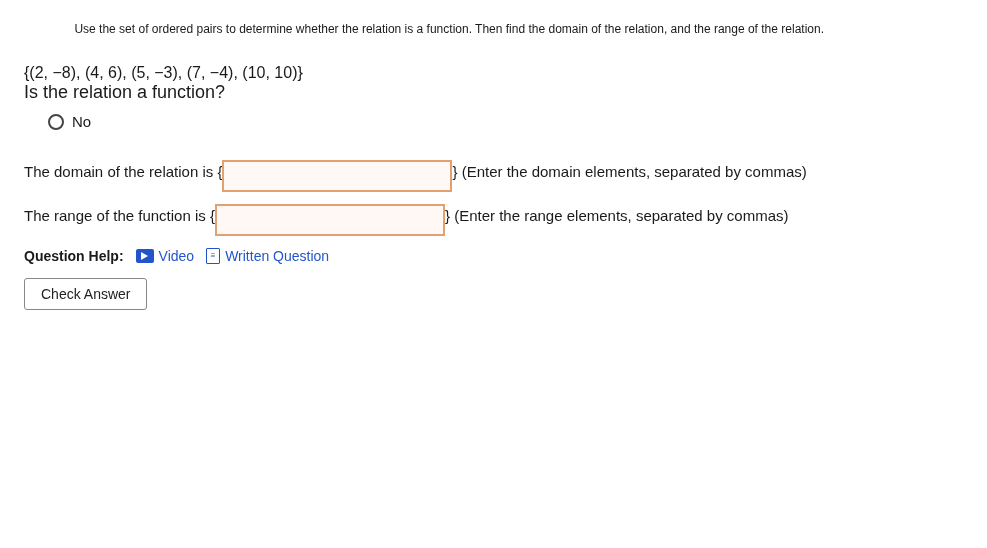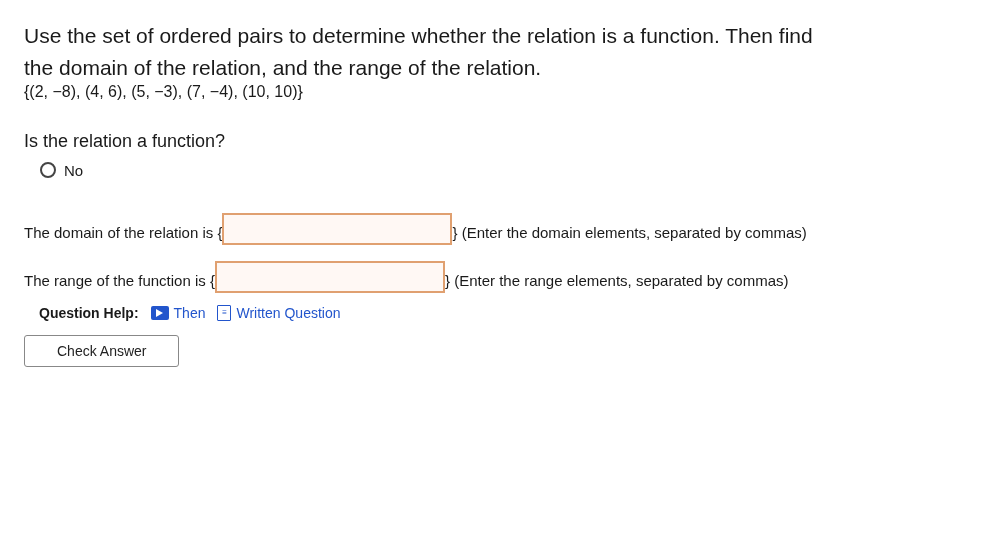--- a/index.html
+++ b/index.html
@@ -12,67 +12,70 @@
       background: #ffffff;
       font-family: Arial, sans-serif;
       font-size: 15px;
       color: #1a1a1a;
       width: 987px;
       min-height: 548px;
       padding: 20px 24px;
     }
 
     .question-text {
-      font-size: 21px;
+      font-size: 12px;
       line-height: 1.5;
-      margin-bottom: 0;
+      margin-bottom: 26px;
       max-width: 800px;
+      text-align: right;
     }
 
     .ordered-pairs {
       font-size: 16px;
-      margin-bottom: 30px;
+      margin-bottom: 0;
       font-family: Arial, sans-serif;
     }
 
     .is-function-label {
       font-size: 18px;
       margin-bottom: 10px;
     }
 
     .radio-group {
       display: flex;
       flex-direction: column;
       gap: 8px;
       margin-left: 16px;
       margin-bottom: 30px;
     }
 
     .radio-option {
       display: flex;
+      align-items: center;
       gap: 8px;
       cursor: pointer;
+      margin-left: 8px;
     }
 
     .radio-circle {
       width: 16px;
       height: 16px;
       border-radius: 50%;
       border: 2px solid #444;
       background: white;
       flex-shrink: 0;
     }
 
     .radio-label {
       font-size: 15px;
     }
 
     .input-row {
       display: flex;
-      align-items: flex-end;
+      align-items: flex-start;
       flex-wrap: wrap;
       gap: 0;
       margin-bottom: 12px;
       font-size: 15px;
       line-height: 1.6;
     }
 
     .input-row .prefix {
       white-space: nowrap;
     }
@@ -82,30 +85,28 @@
       height: 32px;
       border: 2px solid #e0a070;
       background: #fff8f4;
       outline: none;
       padding: 2px 6px;
       font-size: 15px;
     }
 
     .suffix {
       white-space: nowrap;
-      margin-top: 12px;
     }
 
     .question-help {
       display: flex;
       align-items: center;
       gap: 12px;
       margin-bottom: 14px;
       font-size: 14px;
-      margin-left: 15px;
     }
 
     .help-label {
       font-weight: bold;
       font-size: 14px;
     }
 
     .help-link {
       display: flex;
       align-items: center;
@@ -149,21 +150,21 @@
     }
 
     .doc-icon::before {
       content: '≡';
       font-size: 8px;
       color: #2255cc;
       line-height: 1;
     }
 
     .check-answer-btn {
-      padding: 7px 32px;
+      padding: 7px 16px;
       background: white;
       border: 1.5px solid #888;
       border-radius: 3px;
       font-size: 14px;
       cursor: pointer;
       color: #222;
     }
   </style>
 </head>
 <body>
@@ -192,21 +193,21 @@
   <div class="input-row">
     <span class="prefix">The range of the function is {</span>
     <input class="answer-input" type="text" placeholder="" style="">
     <span class="suffix">} (Enter the range elements, separated by commas)</span>
   </div>
 
   <div class="question-help">
     <span class="help-label">Question Help:</span>
     <a class="help-link">
       <span class="video-icon"></span>
-      <span>Then</span>
+      <span>Video</span>
     </a>
     <a class="help-link">
       <span class="doc-icon"></span>
       <span>Written Question</span>
     </a>
   </div>
 
   <button class="check-answer-btn">Check Answer</button>
 
 </div>

